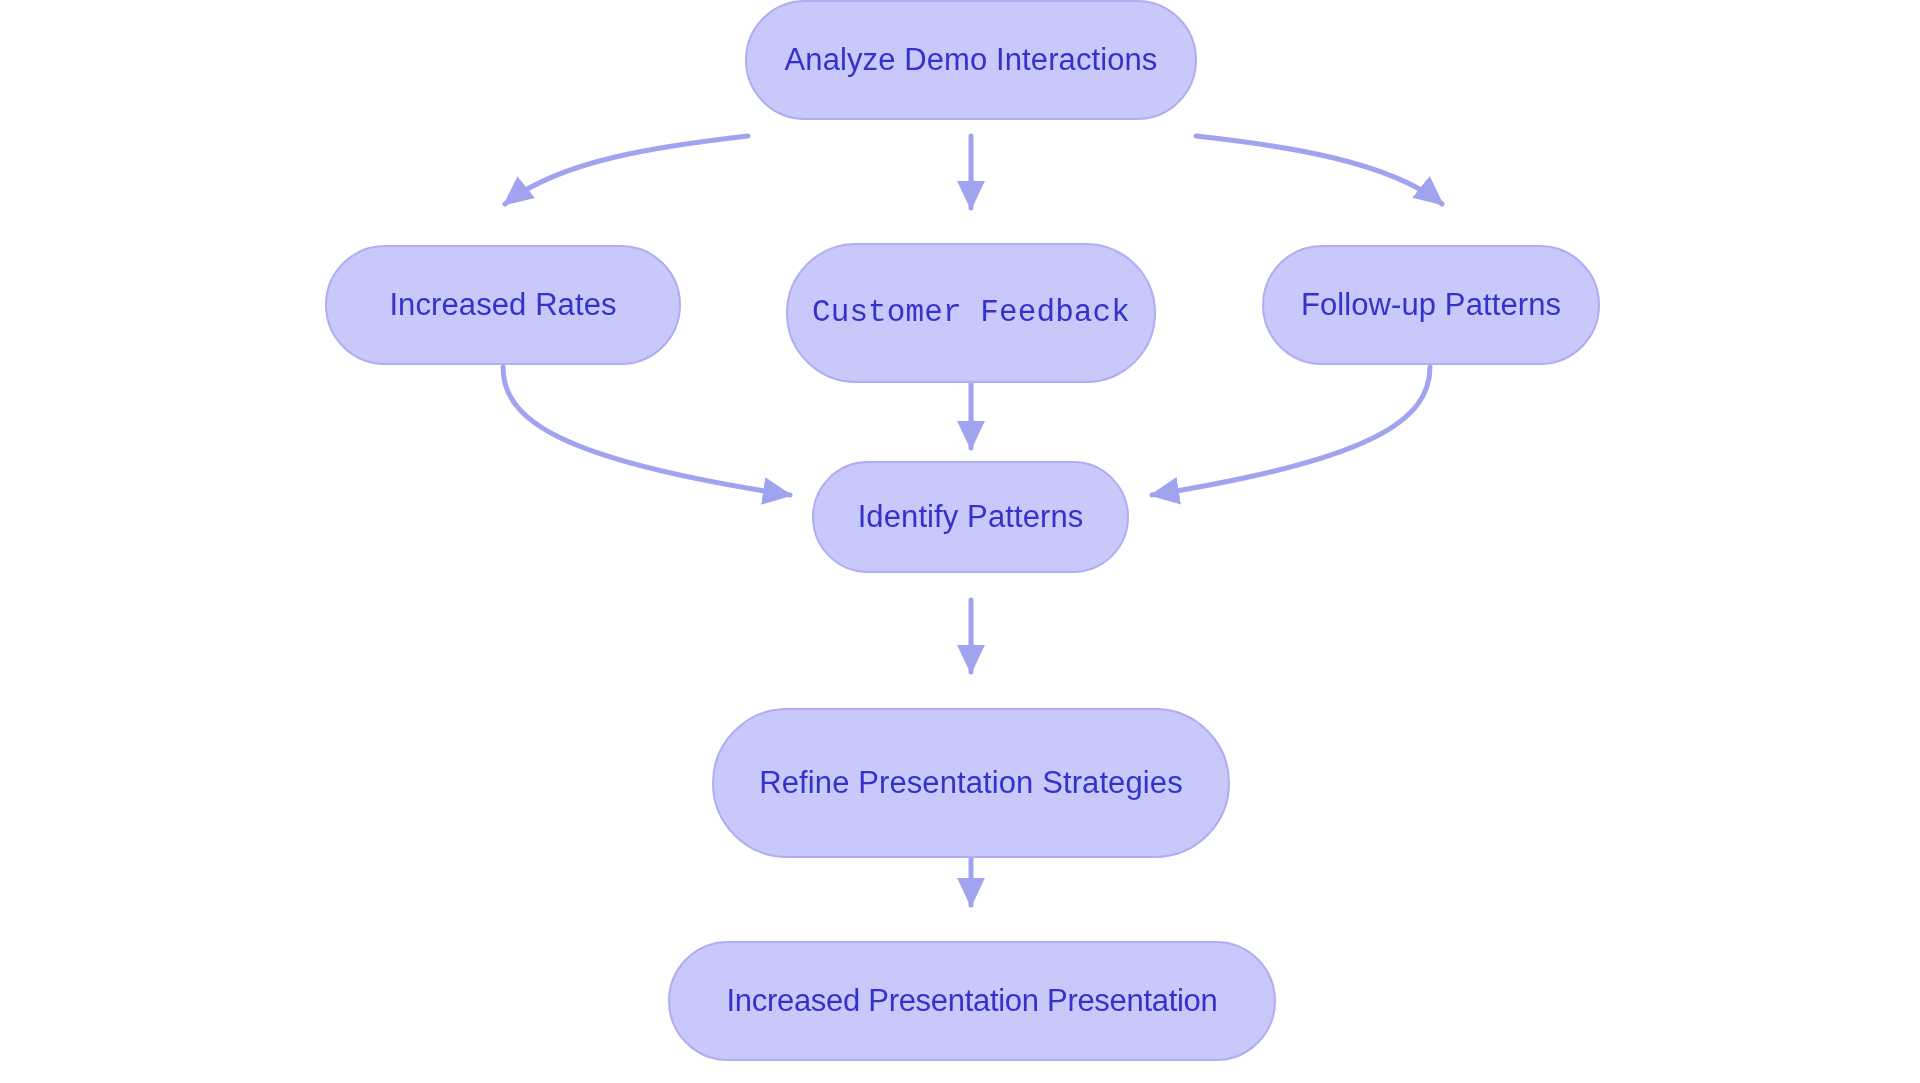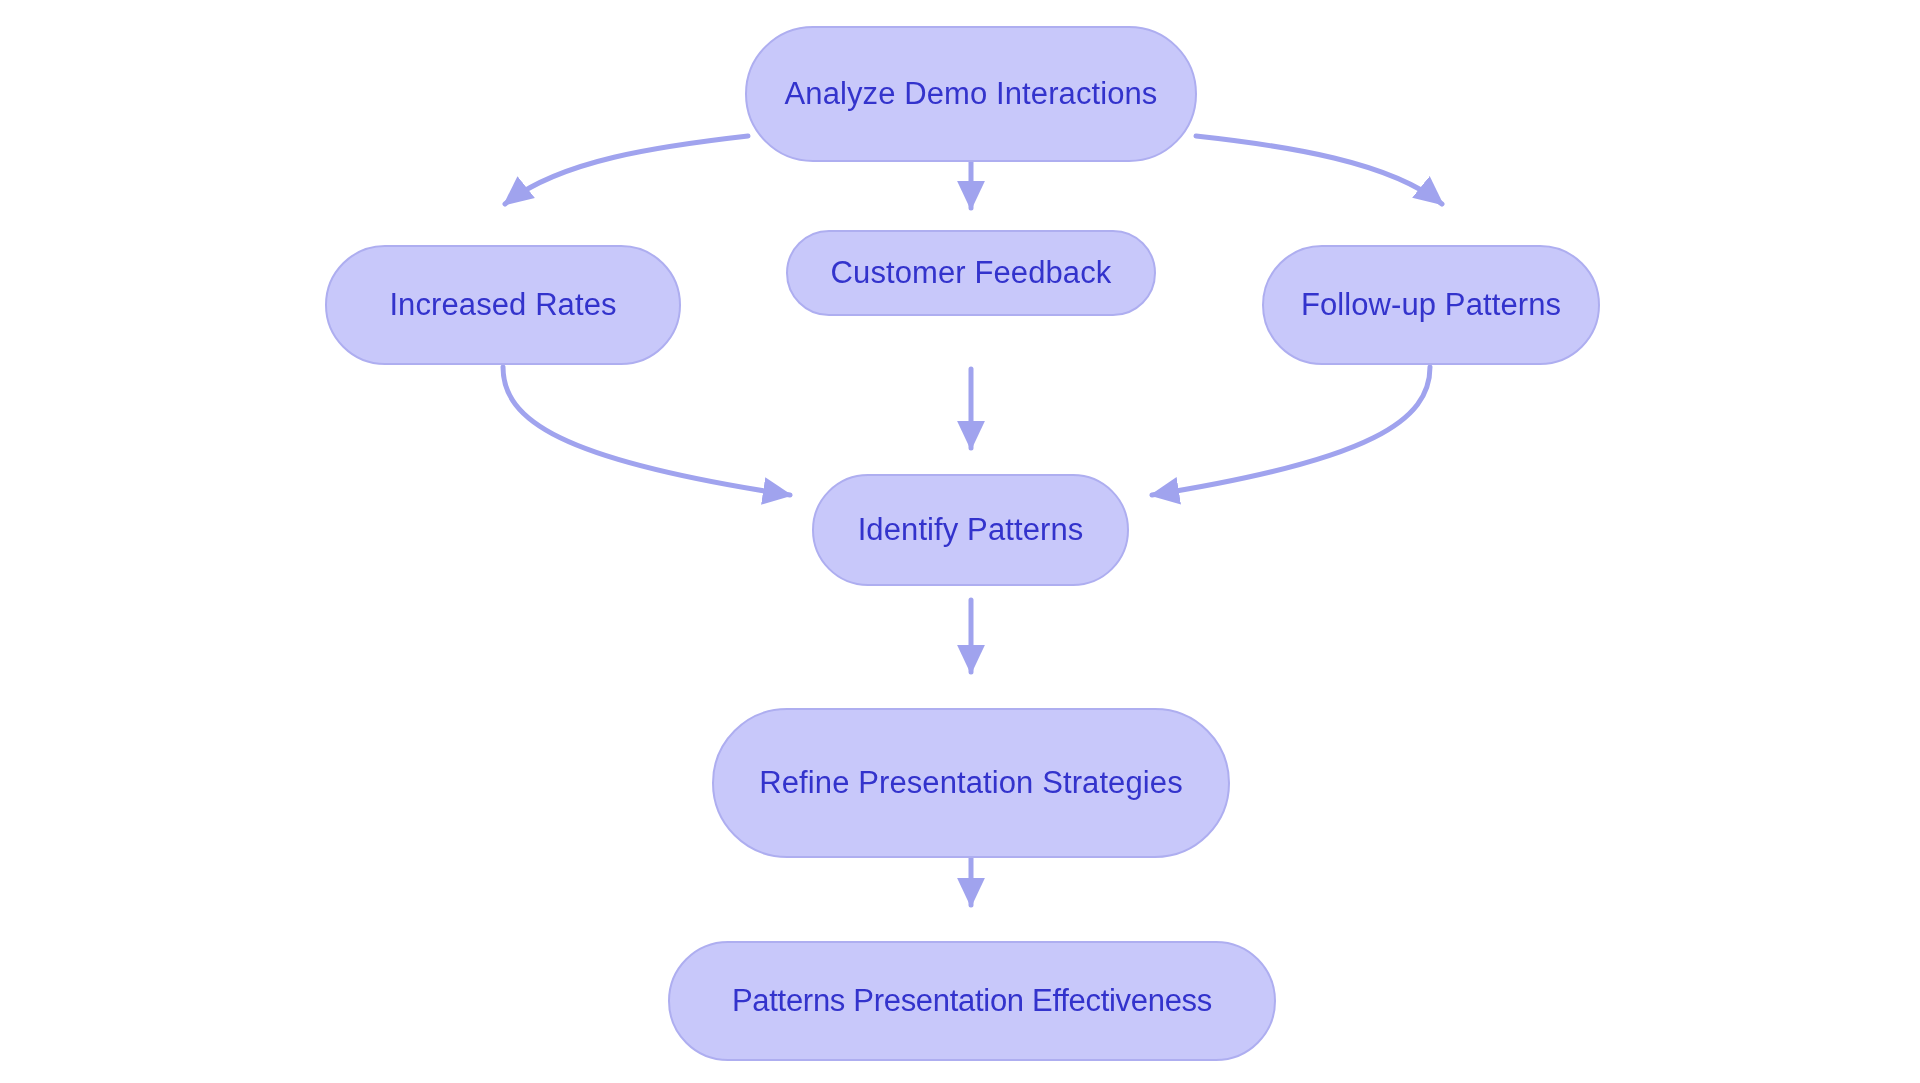--- a/index.html
+++ b/index.html
@@ -77,41 +77,41 @@
       <path d="M 971 369 L 971 448" marker-end="url(#arrowhead)"></path>
 
       <path d="M 1430 367 C 1430 420, 1372 460, 1152 495" marker-end="url(#arrowhead)"></path>
 
       <path d="M 971 600 L 971 672" marker-end="url(#arrowhead)"></path>
 
       <path d="M 971 831 L 971 905" marker-end="url(#arrowhead)"></path>
     </g>
   </svg>
 
-  <div class="node" style="left:745px; top:26px; width:452px; height:136px;">
+  <div class="node" style="left:745px; top:0; width:452px; height:120px;">
     <span class="node-label">Analyze Demo Interactions</span>
   </div>
 
   <div class="node" style="left:325px; top:245px; width:356px; height:120px;">
     <span class="node-label">Increased Rates</span>
   </div>
 
-  <div class="node" style="left:786px; top:230px; width:370px; height:86px;">
+  <div class="node" style="left:786px; top:243px; width:370px; height:140px;font-family:Liberation Mono, monospace;">
     <span class="node-label">Customer Feedback</span>
   </div>
 
   <div class="node" style="left:1262px; top:245px; width:338px; height:120px;">
     <span class="node-label">Follow-up Patterns</span>
   </div>
 
-  <div class="node" style="left:812px; top:474px; width:317px; height:112px;text-align:right;">
+  <div class="node" style="left:812px; top:461px; width:317px; height:112px;text-align:right;">
     <span class="node-label">Identify Patterns</span>
   </div>
 
   <div class="node" style="left:712px; top:708px; width:518px; height:150px;">
     <span class="node-label">Refine Presentation Strategies</span>
   </div>
 
   <div class="node" style="left:668px; top:941px; width:608px; height:120px;">
-    <span class="node-label tight">Patterns Presentation Effectiveness</span>
+    <span class="node-label tight">Increased Presentation Presentation</span>
   </div>
 
 </div>
 
 </body></html>

